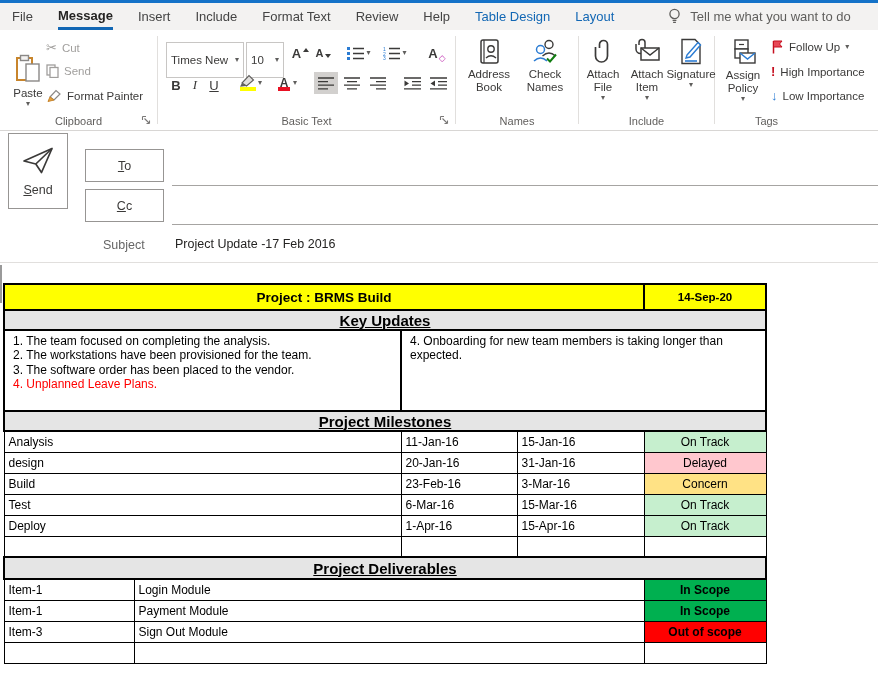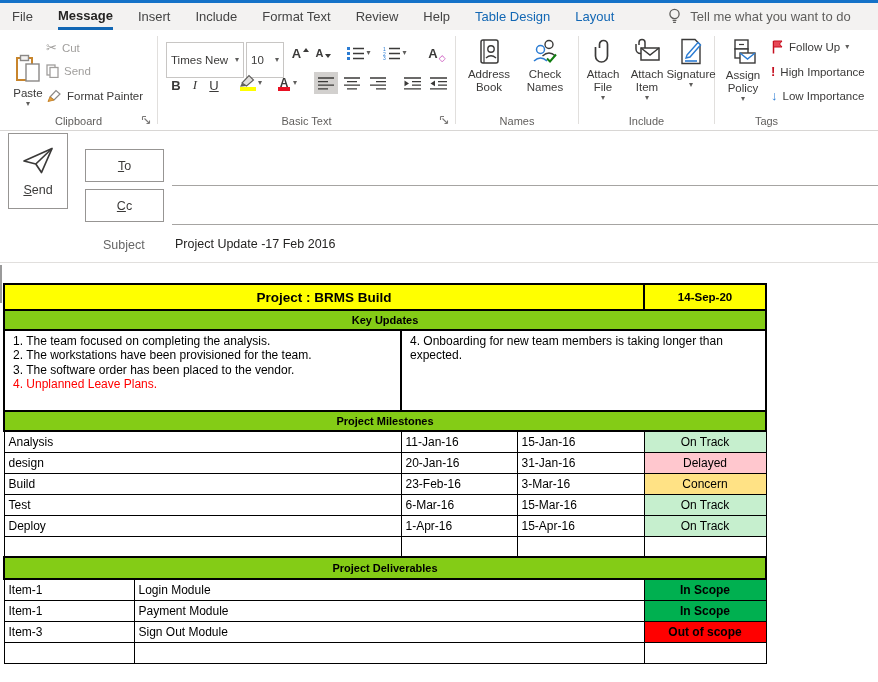--- a/index.html
+++ b/index.html
@@ -56,21 +56,21 @@
 
   
   .bodyarea { position:absolute; left:0; top:263px; width:878px; height:419px; background:#fff; }
   .cursor-line { position:absolute; left:0; top:2px; width:2px; height:38px; background:#9a9a9a; }
   table.report { border-collapse:collapse; table-layout:fixed; width:762px; position:absolute; left:3px; top:20px;
                  font-family:"Liberation Sans", sans-serif; }
   table.report td { border:1px solid #000; font-size:12px; color:#000; padding:0 4px; overflow:hidden; }
   tr.title-row td { border-width:2px; height:26px; background:#FFFF00; font-weight:bold; text-align:center; }
   tr.title-row td.ttl { font-size:13.5px; }
   tr.title-row td.dt { font-size:11.5px; }
-  tr.sec td { border-width:2px; background:#84cc16; font-weight:bold; text-align:center; font-size:11px; height:20px; }
+  tr.sec td { border-width:2px; background:#e5e5e5; font-weight:bold; text-align:center; font-size:15px; height:20px;text-decoration:underline; }
   tr.kurow td { height:81px; vertical-align:top; padding:3px 8px; line-height:1.2; border-width:2px 1px 2px 2px; }
   tr.kurow td:last-child { border-right-width:2px; }
   tr.kurow .kuline { white-space:nowrap; }
   tr.kurow .kupara { max-width:330px; }
   .u-red { color:#FF0000; }
   tr.ms td, tr.dl td { height:21px; }
   td.name { padding-left:10px; font-size:12.5px; }
   td.ctr { }
   td.status { text-align:center; }
   td[data-st="ontrack"]  { background:#C6EFCE; color:#1F7A34; }

